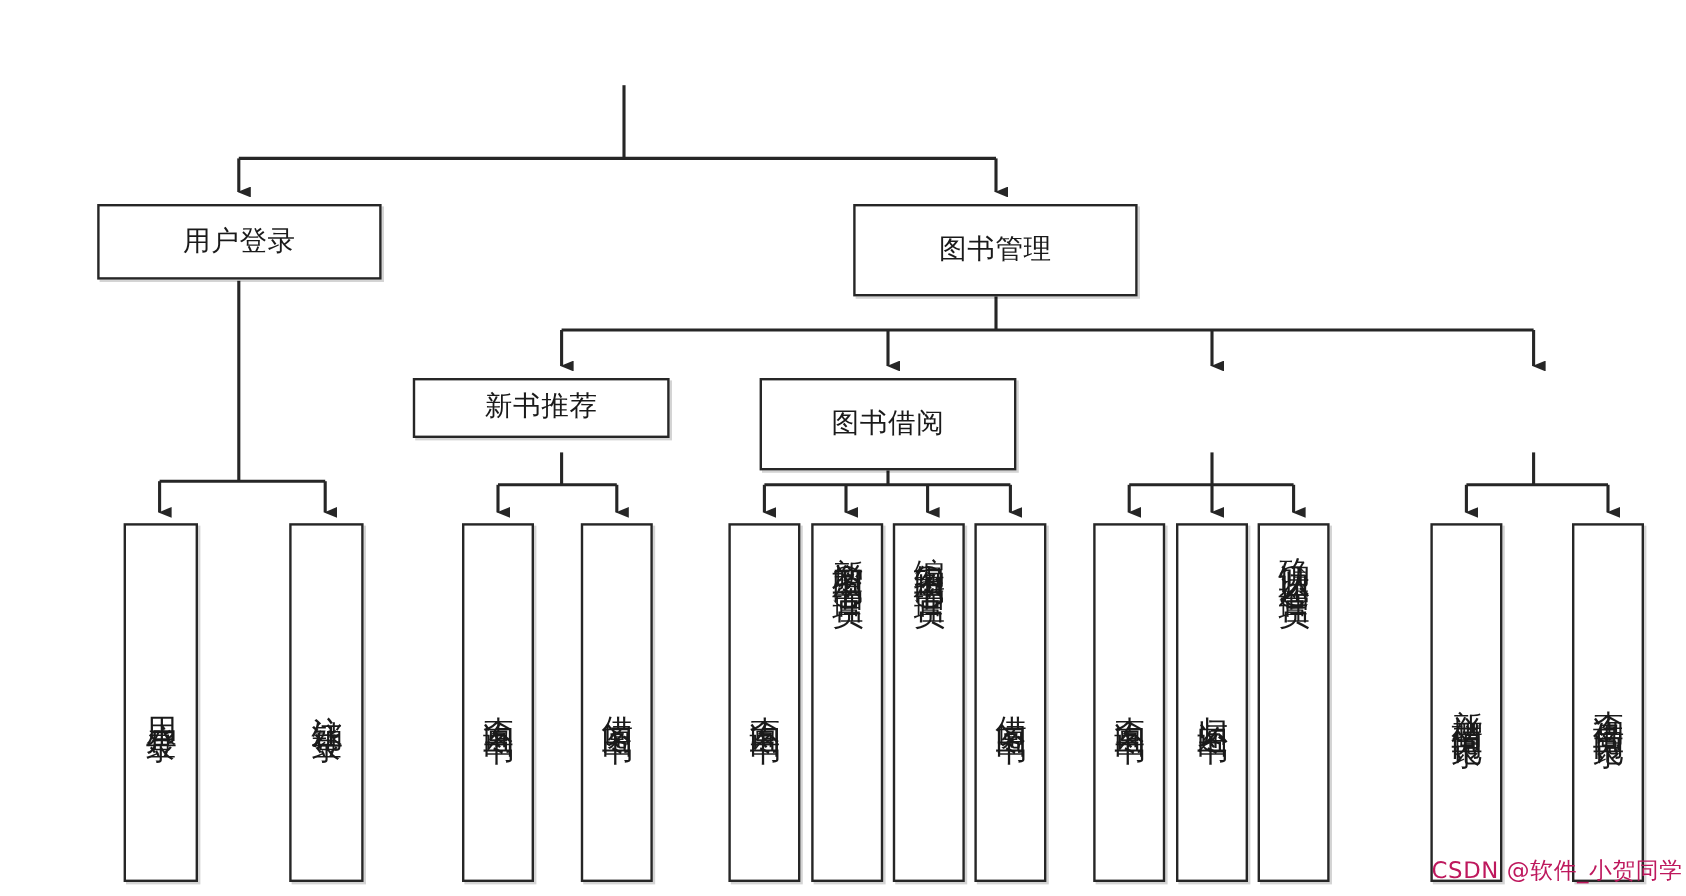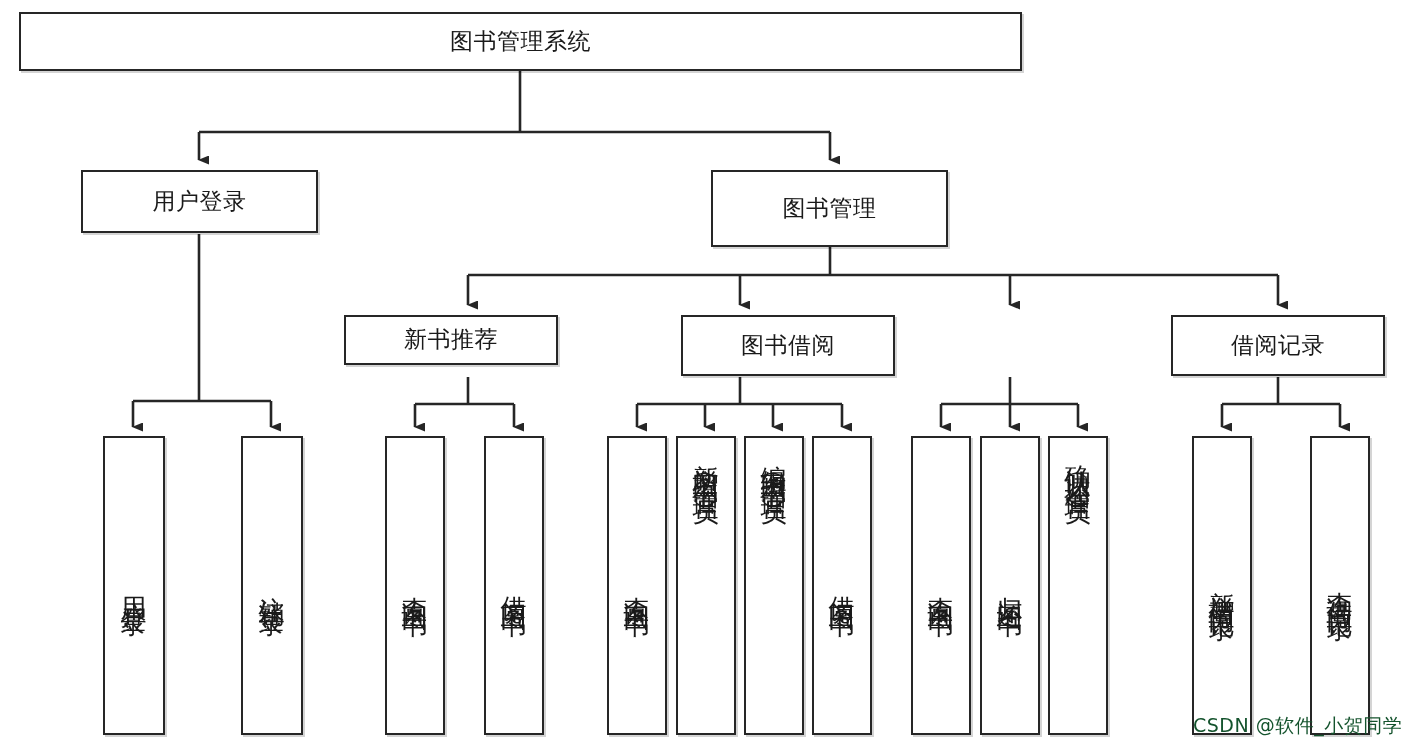--- a/index.html
+++ b/index.html
@@ -58,21 +58,21 @@
     letter-spacing: 5px;
     line-height: 1;
     height: auto;
   }
   .node.vert.centered {
     align-items: center;
     padding-top: 0;
   }
   .watermark {
     position: absolute;
-    color: #14532d;
+    color: #be185d;
     font-size: 19px;
     white-space: nowrap;
     letter-spacing: 0.5px;
   }
 </style>
 </head>
 <body>
 
 <div id="canvas">
 
@@ -119,44 +119,38 @@
       <path d="M1010,404 L1010,427" marker-end="url(#arrow)"></path>
       <path d="M1078,404 L1078,427" marker-end="url(#arrow)"></path>
 
       <path d="M1278,377 L1278,404"></path>
       <path d="M1222,404 L1340,404"></path>
       <path d="M1222,404 L1222,427" marker-end="url(#arrow)"></path>
       <path d="M1340,404 L1340,427" marker-end="url(#arrow)"></path>
     </g>
   </svg>
 
-  <div class="node root horiz" style="left:19px; top:12px; width:1003px; height:59px;">
-    <span class="label">图书管理系统</span>
-  </div>
 
   <div class="node horiz" style="left:81px; top:170px; width:237px; height:63px;">
     <span class="label">用户登录</span>
   </div>
 
   <div class="node horiz" style="left:711px; top:170px; width:237px; height:77px;">
     <span class="label">图书管理</span>
   </div>
 
   <div class="node horiz" style="left:344px; top:315px; width:214px; height:50px;">
     <span class="label">新书推荐</span>
   </div>
 
-  <div class="node horiz" style="left:633px; top:315px; width:214px; height:61px;margin-left:48px;">
+  <div class="node horiz" style="left:633px; top:315px; width:214px; height:77px;">
     <span class="label">图书借阅</span>
   </div>
 
 
-  <div class="node horiz" style="left:1171px; top:315px; width:214px; height:61px;">
-    <span class="label">借阅记录</span>
-  </div>
 
   <div class="node vert centered" style="left:103px; top:436px; width:62px; height:299px;">
     <span class="label">用户登录</span>
   </div>
 
   <div class="node vert centered" style="left:241px; top:436px; width:62px; height:299px;">
     <span class="label">注销登录</span>
   </div>
 
   <div class="node vert centered" style="left:385px; top:436px; width:60px; height:299px;">

